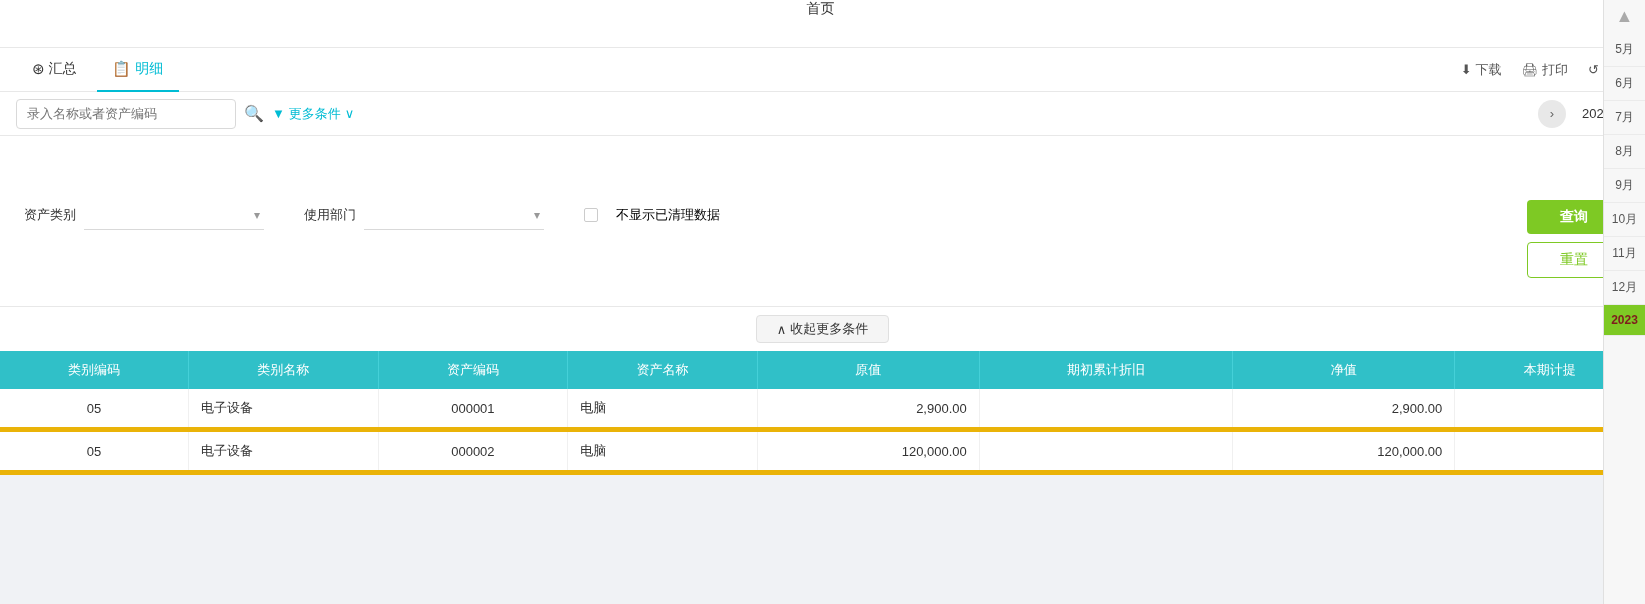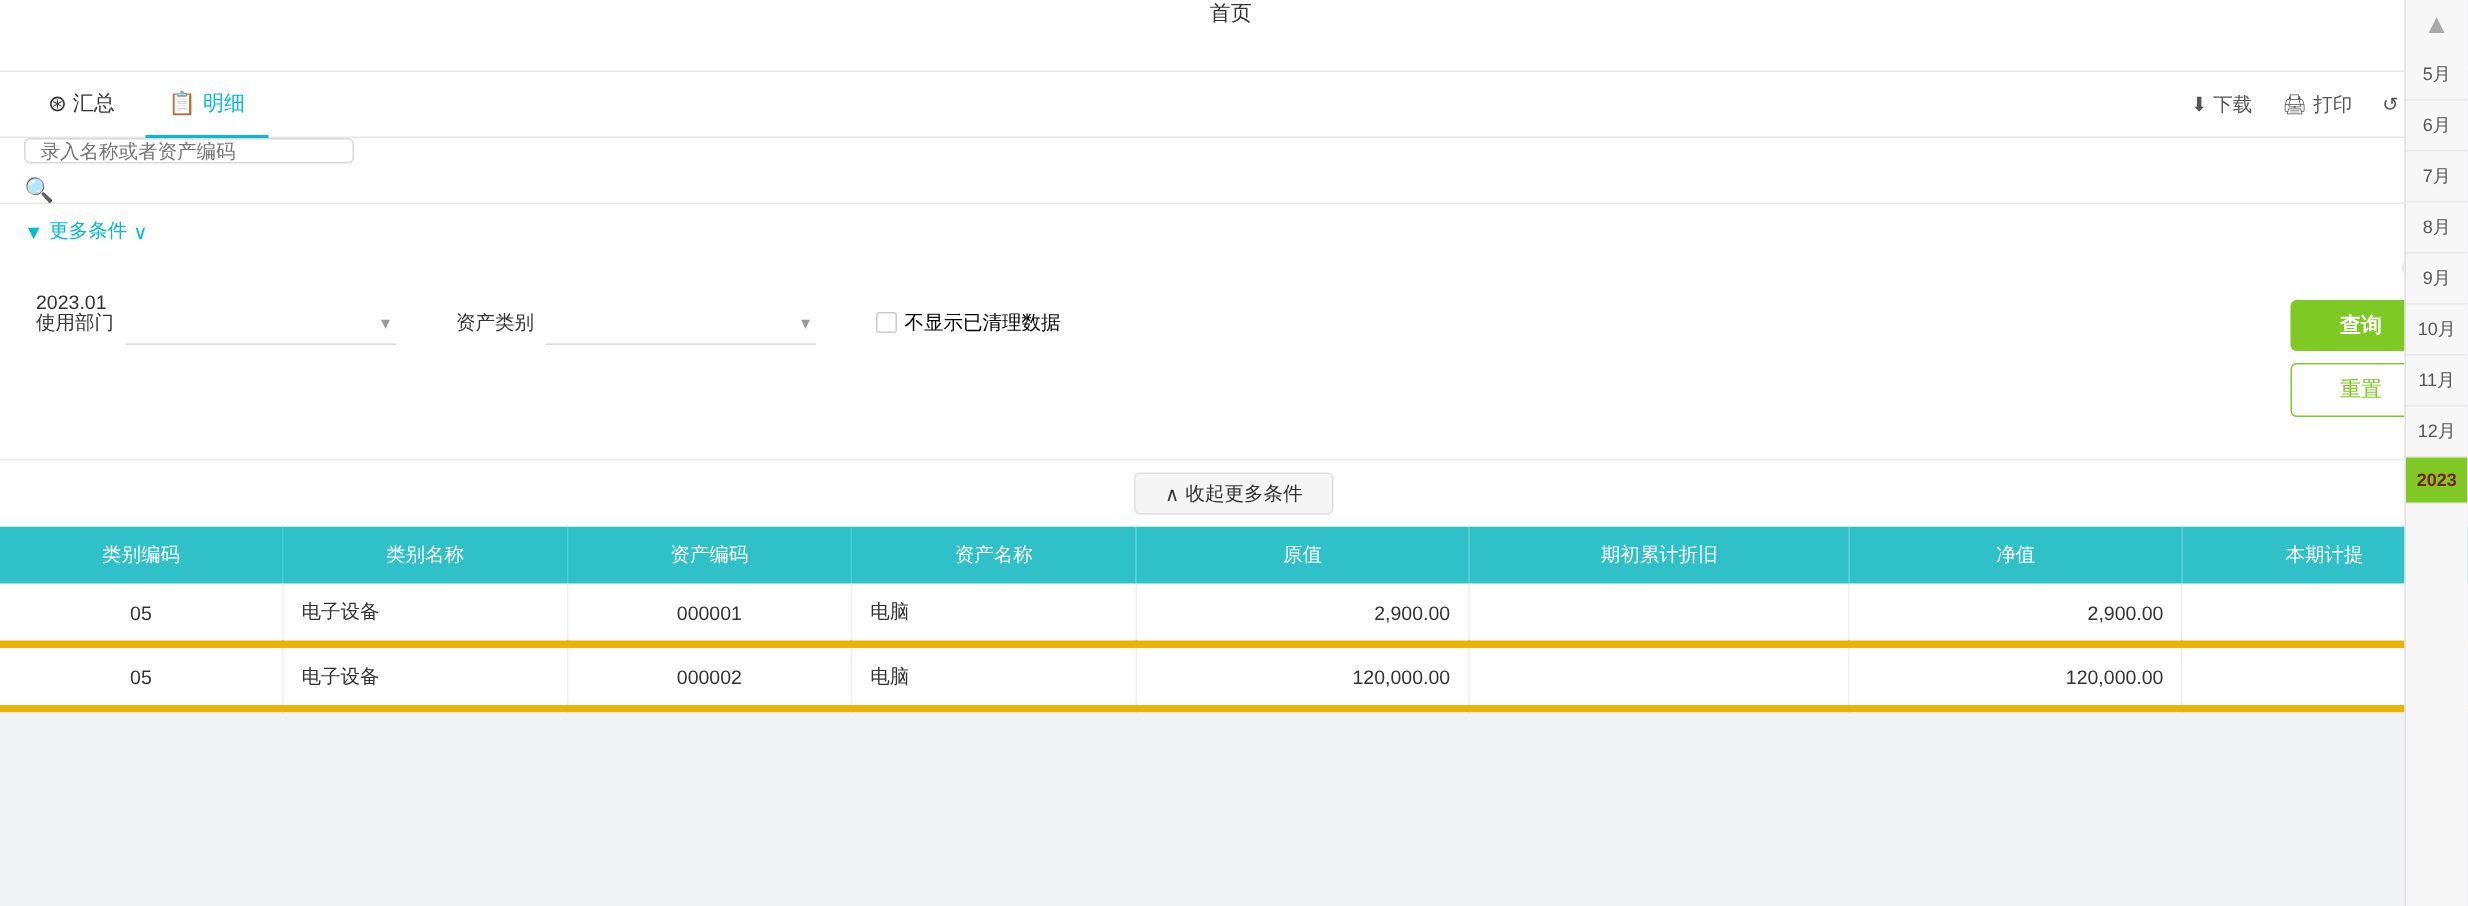--- a/index.html
+++ b/index.html
@@ -95,26 +95,26 @@
       align-items: center;
       gap: 4px;
       color: #555;
       cursor: pointer;
       font-size: 13px;
     }
 
     
     .search-bar {
       display: flex;
+      align-items: center;
       height: 44px;
       background: #fff;
       padding: 0 16px;
       border-bottom: 1px solid #e8e8e8;
       gap: 8px;
-      flex-direction: column;
     }
     .search-input {
       width: 220px;
       height: 30px;
       border: 1px solid #d9d9d9;
       border-radius: 4px;
       padding: 0 10px;
       font-size: 13px;
       outline: none;
       color: #999;
@@ -194,21 +194,21 @@
       right: 4px;
       top: 50%;
       transform: translateY(-50%);
       color: #999;
       font-size: 12px;
       pointer-events: none;
     }
     .checkbox-wrapper {
       display: flex;
       align-items: center;
-      gap: 5px;
+      gap: 18px;
       cursor: pointer;
     }
     .checkbox-box {
       width: 14px;
       height: 14px;
       border: 1px solid #ccc;
       border-radius: 2px;
       background: #fff;
     }
     .btn-query {
@@ -381,29 +381,29 @@
     <span>更多条件</span>
     <span>∨</span>
   </div>
   <div class="nav-arrow-right">›</div>
   <span class="date-display">2023.01</span>
 </div>
 
 <div class="filter-area">
   <div class="filter-row">
     <div class="filter-item">
-      <span class="filter-label">使用部门</span>
+      <span class="filter-label">资产类别</span>
       <div class="select-wrapper">
         <select class="filter-select">
           <option value=""></option>
         </select>
       </div>
     </div>
     <div class="filter-item">
-      <span class="filter-label">资产类别</span>
+      <span class="filter-label">使用部门</span>
       <div class="select-wrapper">
         <select class="filter-select">
           <option value=""></option>
         </select>
       </div>
     </div>
     <div class="checkbox-wrapper">
       <div class="checkbox-box"></div>
       <span>不显示已清理数据</span>
     </div>

